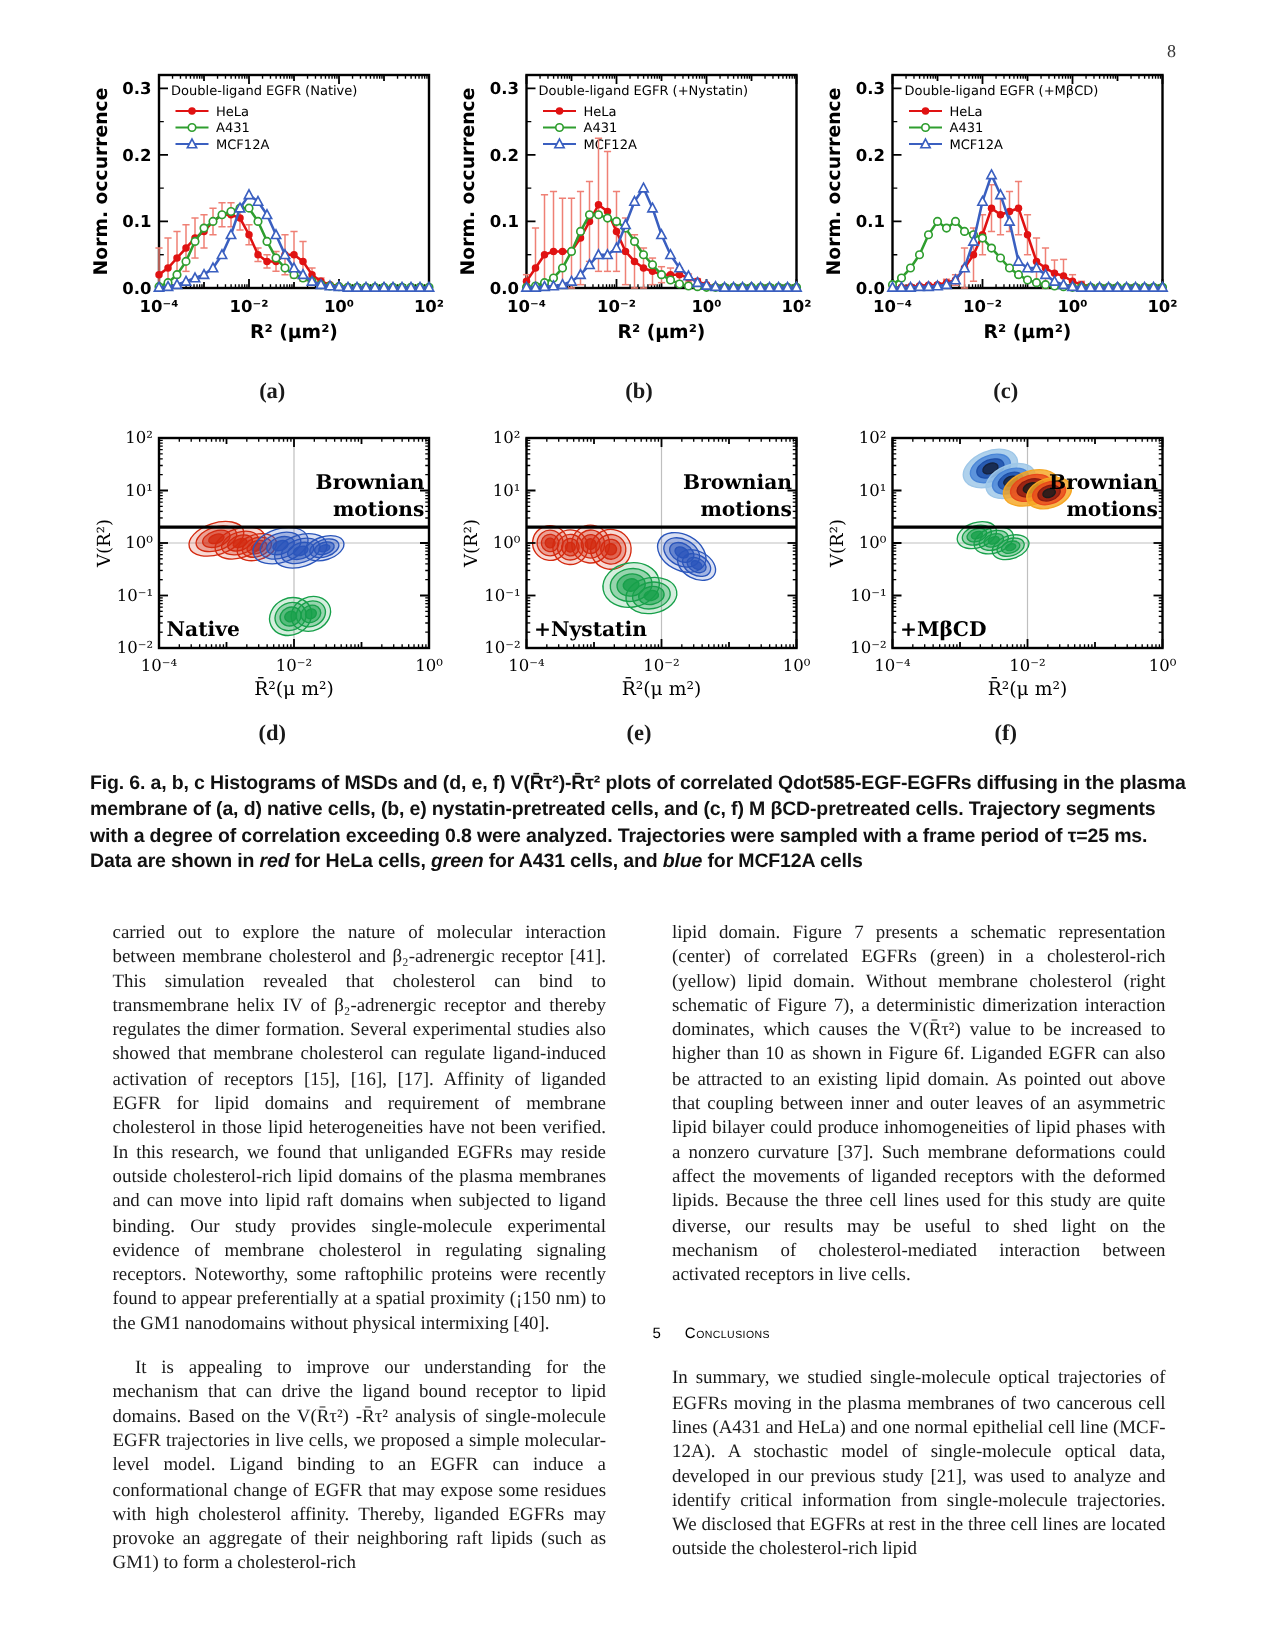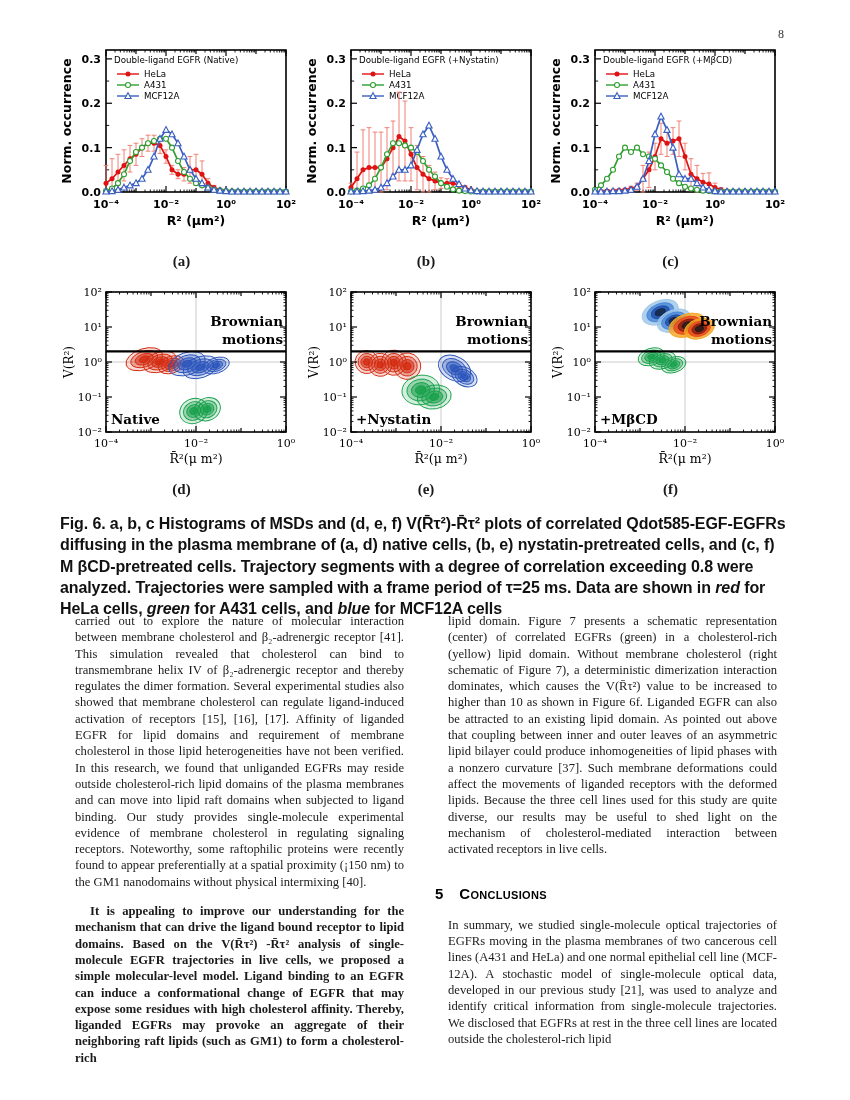--- a/index.html
+++ b/index.html
@@ -6,28 +6,28 @@
   .page{position:relative;width:850px;height:1100px;background:#ffffff;overflow:hidden;
         font-family:"Liberation Serif","DejaVu Serif",serif;color:#1a1a1a;}
   .page-number{position:absolute;top:27px;right:66px;font-size:12px;color:#333;}
   .figure{position:absolute;top:38px;left:60px;width:732px;}
   .fig-row{display:flex;justify-content:space-between;}
   .fig-row.second{margin-top:12px;}
   .subfig{width:243px;text-align:center;}
   .subfig svg{display:block;}
   .subfig-label{font-weight:bold;font-size:15px;margin-top:3px;font-family:"Liberation Serif","DejaVu Serif",serif;}
   .caption{margin-top:15px;font-family:"Liberation Sans","DejaVu Sans",sans-serif;
-           font-size:16px;line-height:1.33;font-weight:bold;color:#111;letter-spacing:-0.1px;}
+           font-size:13px;line-height:1.33;font-weight:bold;color:#111;letter-spacing:-0.1px;}
   .caption .it{font-style:italic;}
   .body-columns{position:absolute;top:600px;left:62px;width:728px;display:flex;gap:18px;}
   .col{width:355px;font-size:12.6px;line-height:1.295;text-align:justify;}
   .col p{margin:13px;}
-  .col p.indent{text-indent:15px;font-weight:bold;}
-  .section-heading{font-family:"Liberation Sans","DejaVu Sans",sans-serif;font-weight:bold;
-                   font-size:15px;margin:27px 0 13px 0;color:#000;}
+  .col p.indent{text-indent:15px;}
+  .section-heading{font-family:"Liberation Sans","DejaVu Sans",sans-serif;font-weight:normal;
+                   font-size:10px;margin:27px 0 13px 0;color:#000;}
   .section-heading .sec-num{margin-right:16px;}
   .section-heading .sec-title{font-variant:small-caps;letter-spacing:0.3px;}
 </style>
 </head>
 <body>
 
 <div class="page">
   <div class="page-number">8</div>
 
   <div class="figure">

